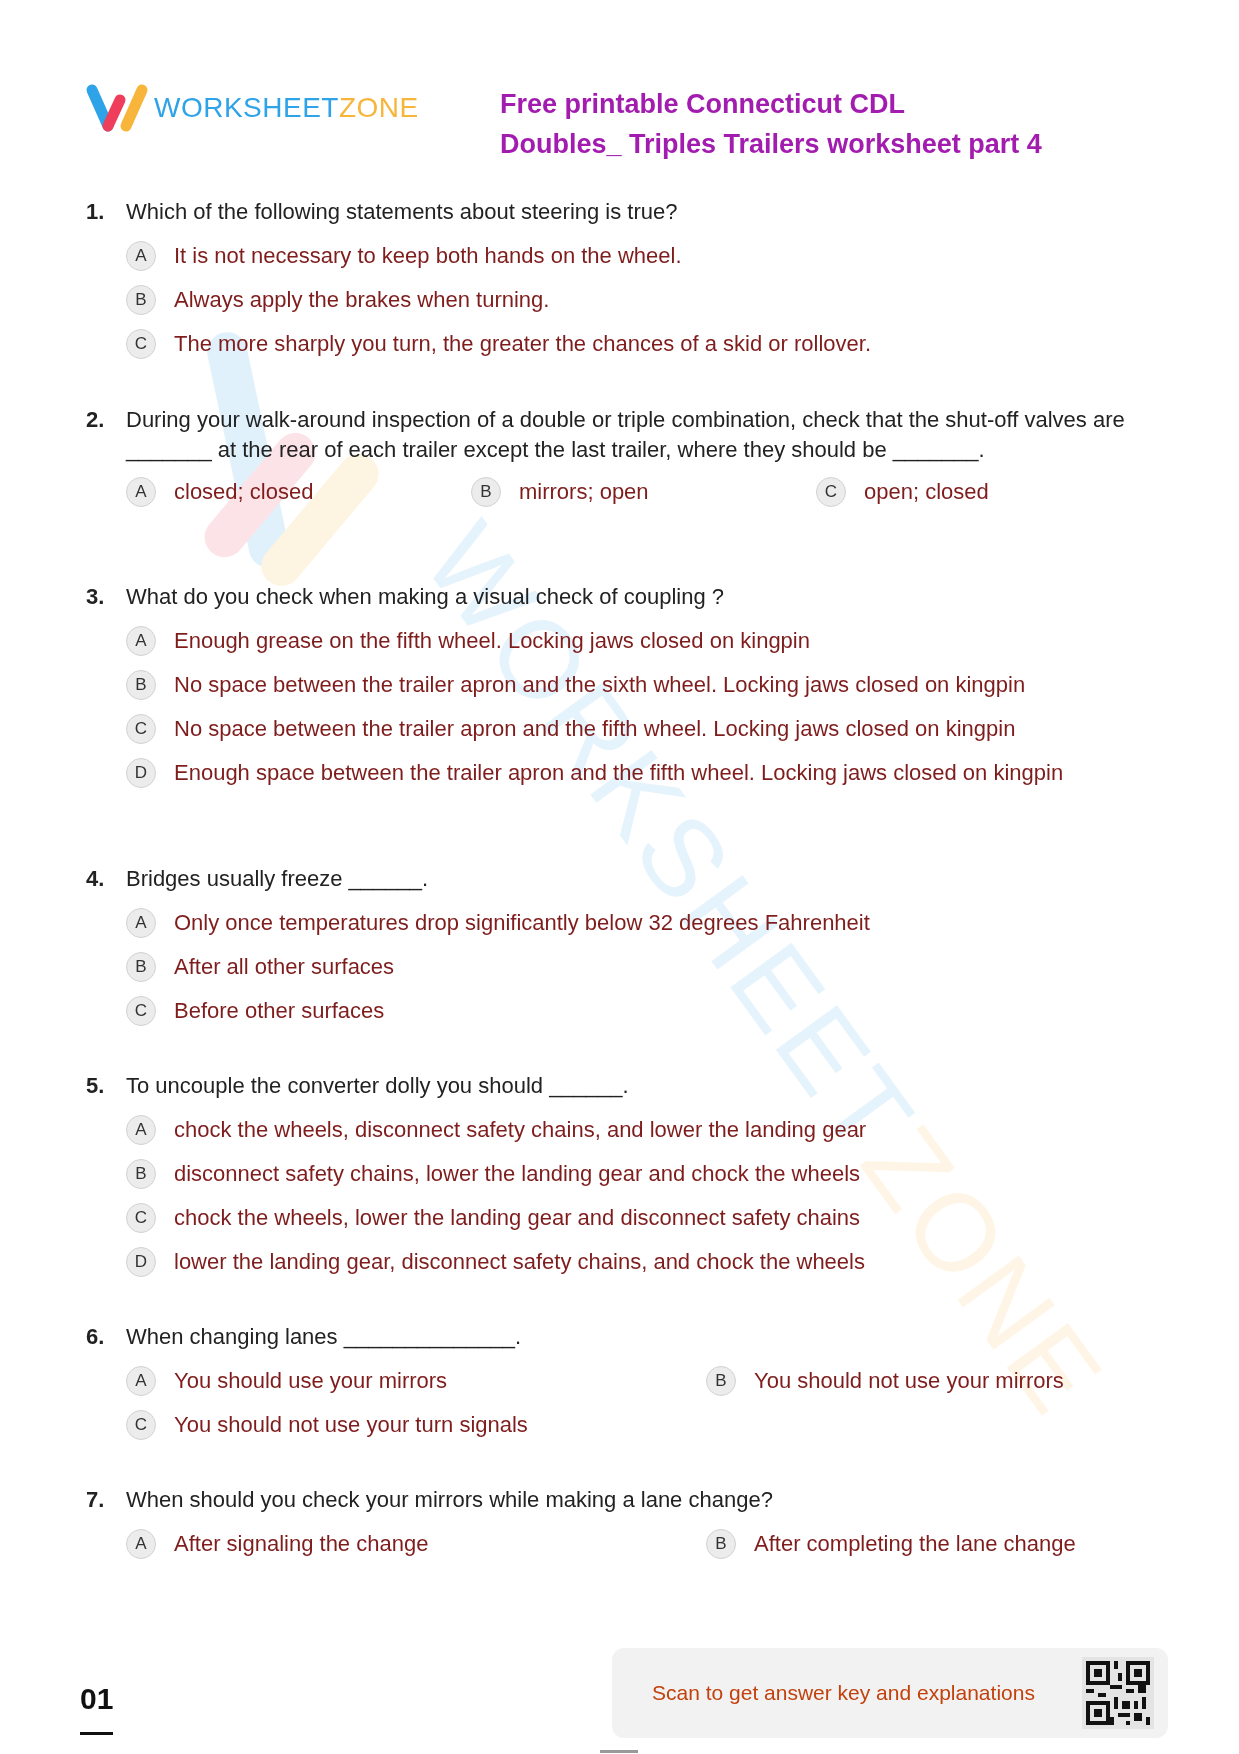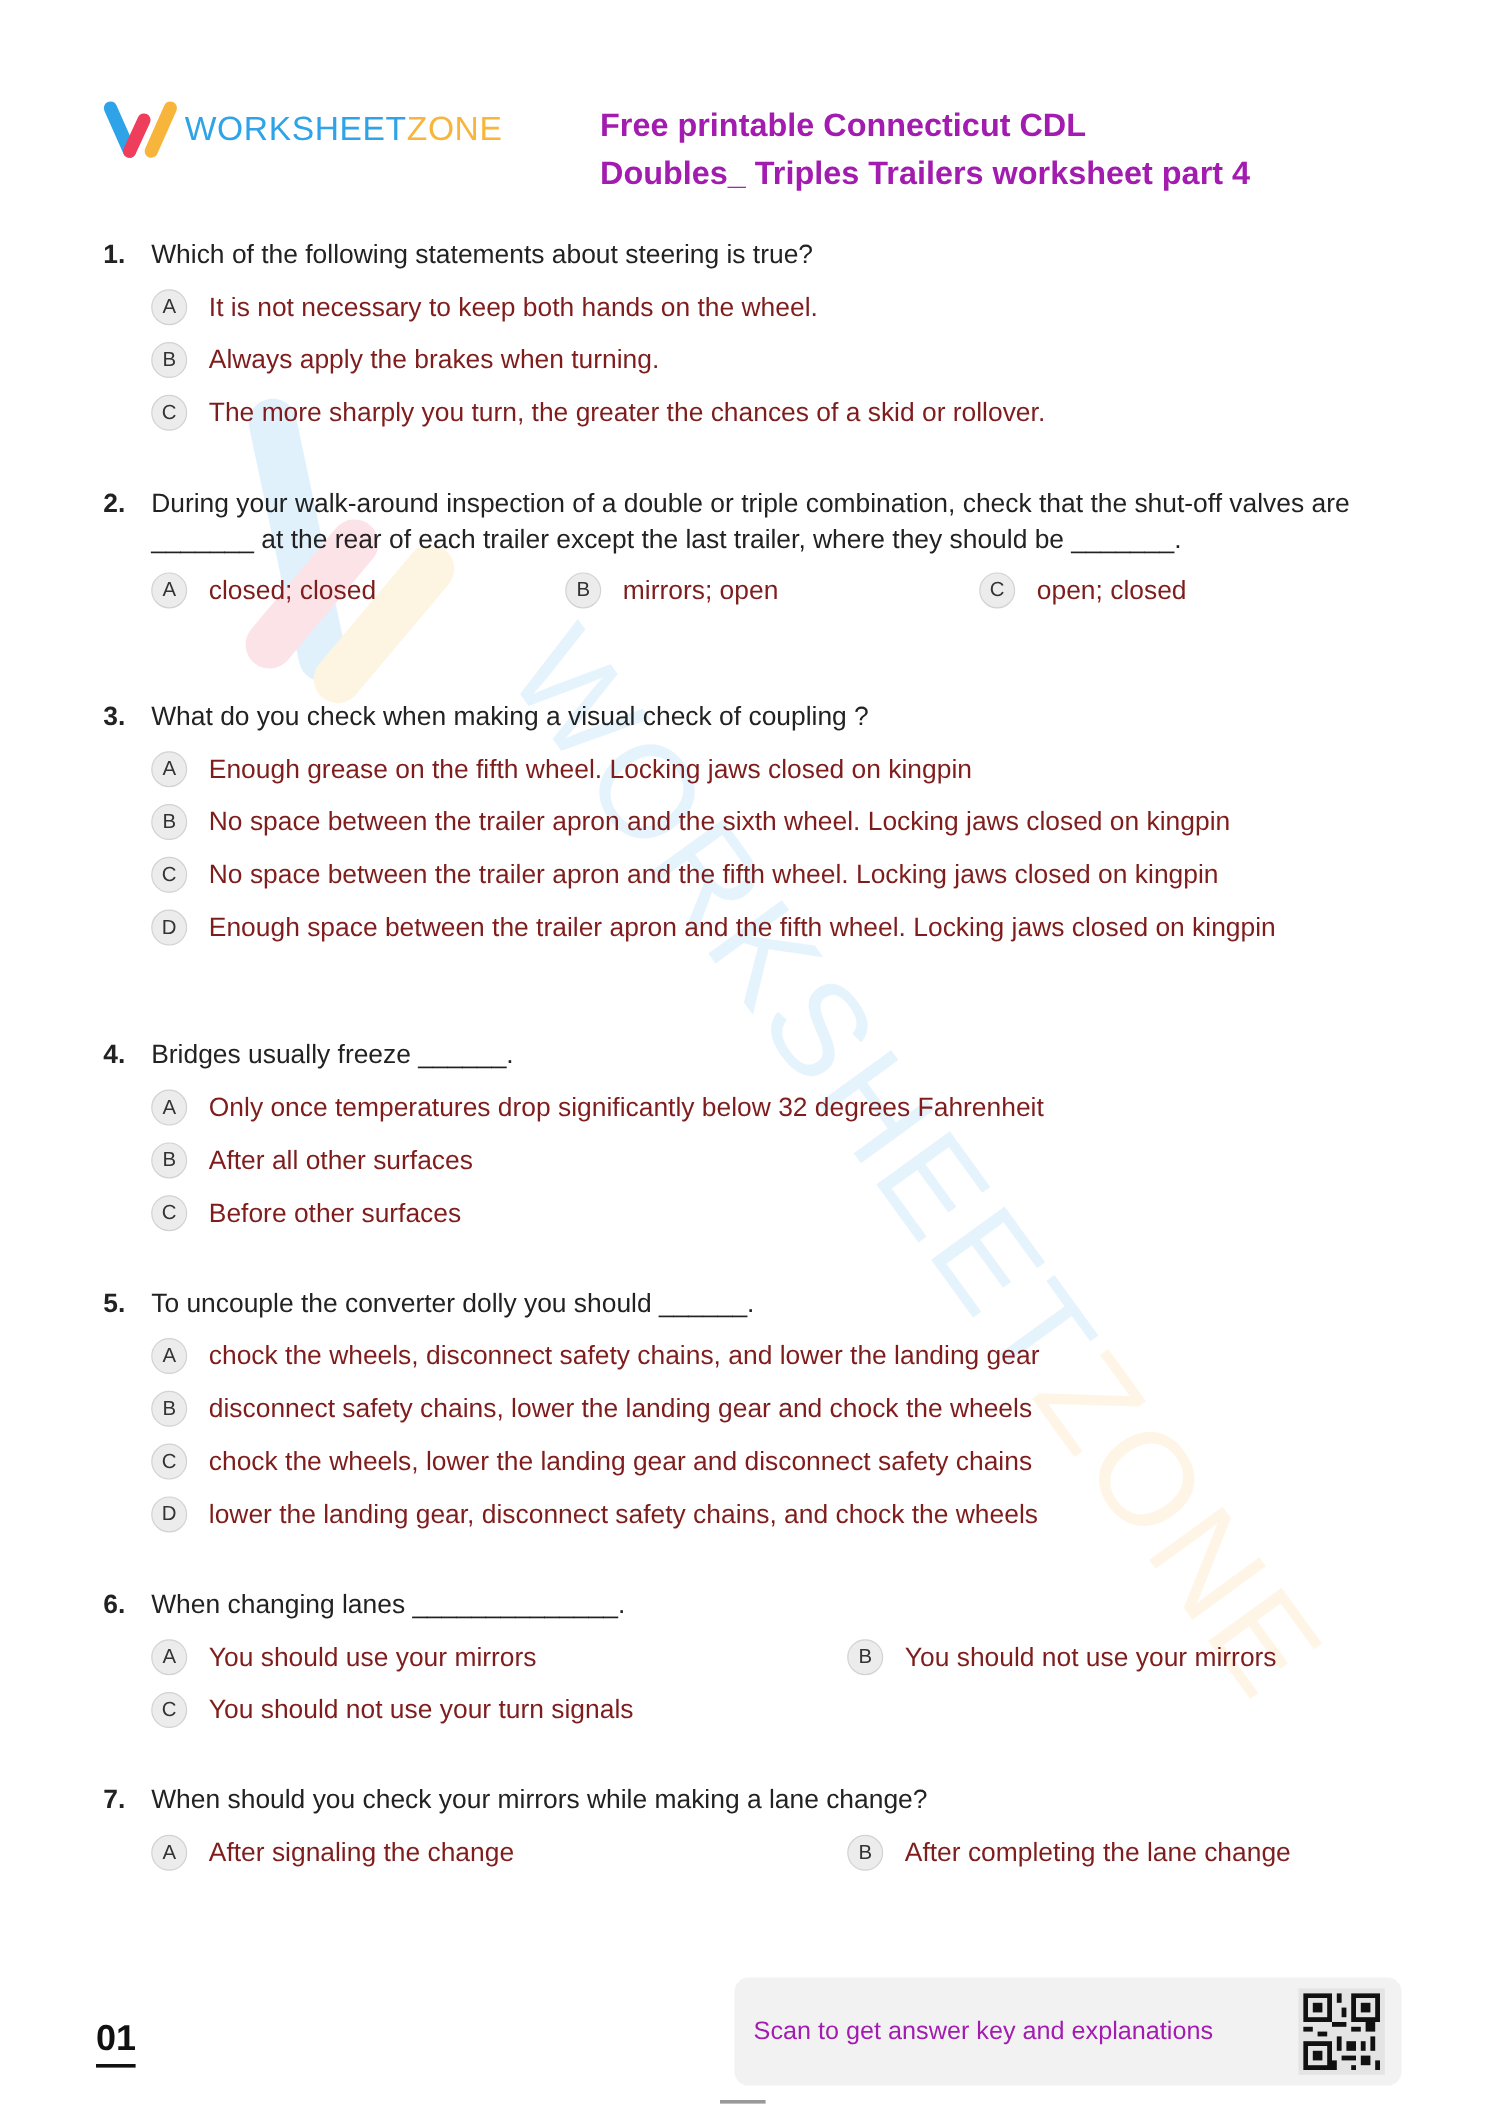--- a/index.html
+++ b/index.html
@@ -18,24 +18,24 @@
   .q-num { width:40px; font-weight:700; flex:none; }
   .q-text { flex:1; }
   .opts { margin-left:40px; }
   .opt-row { display:flex; }
   .opt { display:flex; align-items:flex-start; font-size:22px; line-height:30px; height:44px; }
   .badge { width:30px; height:30px; border-radius:50%; background:#ececec; border:1px solid #d2d2d2;
            box-sizing:border-box; font-size:17px; display:flex; align-items:center; justify-content:center;
            color:#333; margin-right:18px; flex:none; margin-top:0px; }
   .opt-text { color:#7f1d1d; }
   .footer-num { position:absolute; left:80px; top:1684px; font-size:30px; font-weight:700; color:#111;
-                border-bottom:3px solid #111; line-height:30px; padding-bottom:6px; }
+                border-bottom:3px solid #111; line-height:30px; padding-bottom:18px; }
   .qr-box { position:absolute; left:612px; top:1648px; width:556px; height:90px; background:#f2f2f2;
             border-radius:12px; display:flex; align-items:center; }
-  .qr-label { font-size:21px; color:#a21caf; margin-left:16px; flex:1; }
+  .qr-label { font-size:21px; color:#c2410c; margin-left:40px; flex:1; }
   .qr { width:72px; height:72px; background:#e4e4e4; margin-right:14px; display:flex; align-items:center; justify-content:center; }
   .bottom-mark { position:absolute; left:600px; top:1750px; width:38px; height:3px; background:#999; }
 </style>
 </head>
 <body>
 
 <svg class="watermark" viewBox="0 0 1239 1754">
   <g opacity="0.14">
     <rect x="228" y="330" width="40" height="240" rx="20" fill="#2ea3e8" transform="rotate(-12 248 450)"></rect>
     <rect x="240" y="420" width="40" height="150" rx="20" fill="#ef3e5c" transform="rotate(40 260 495)"></rect>

